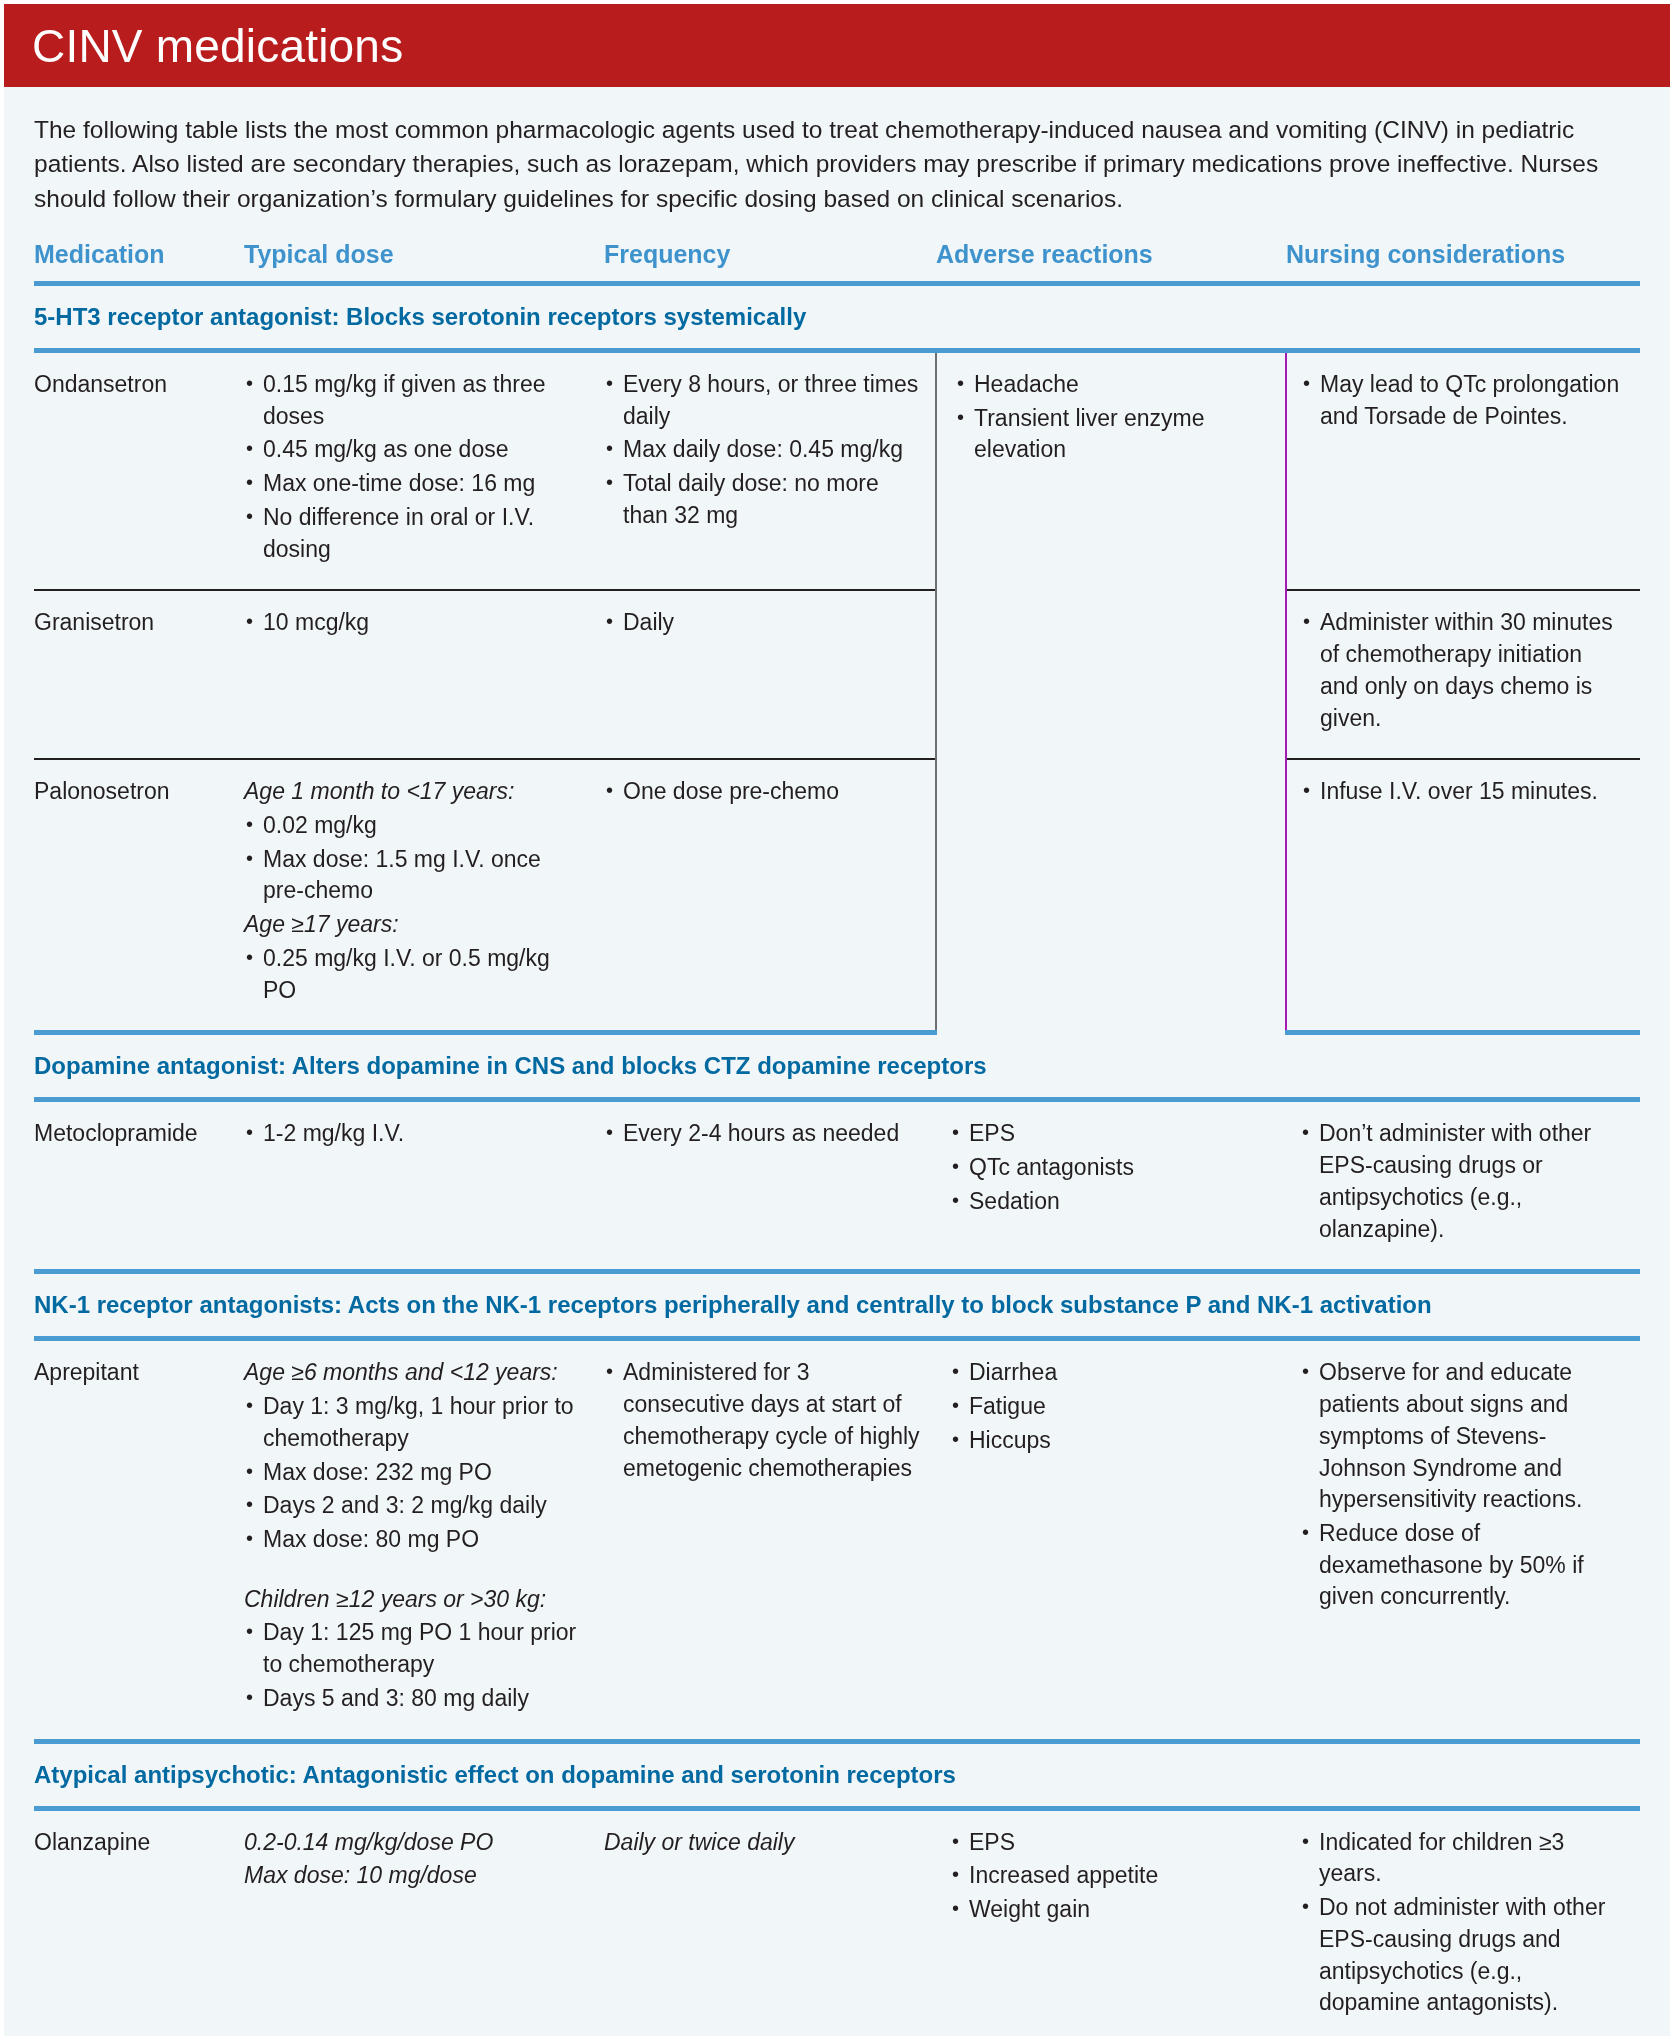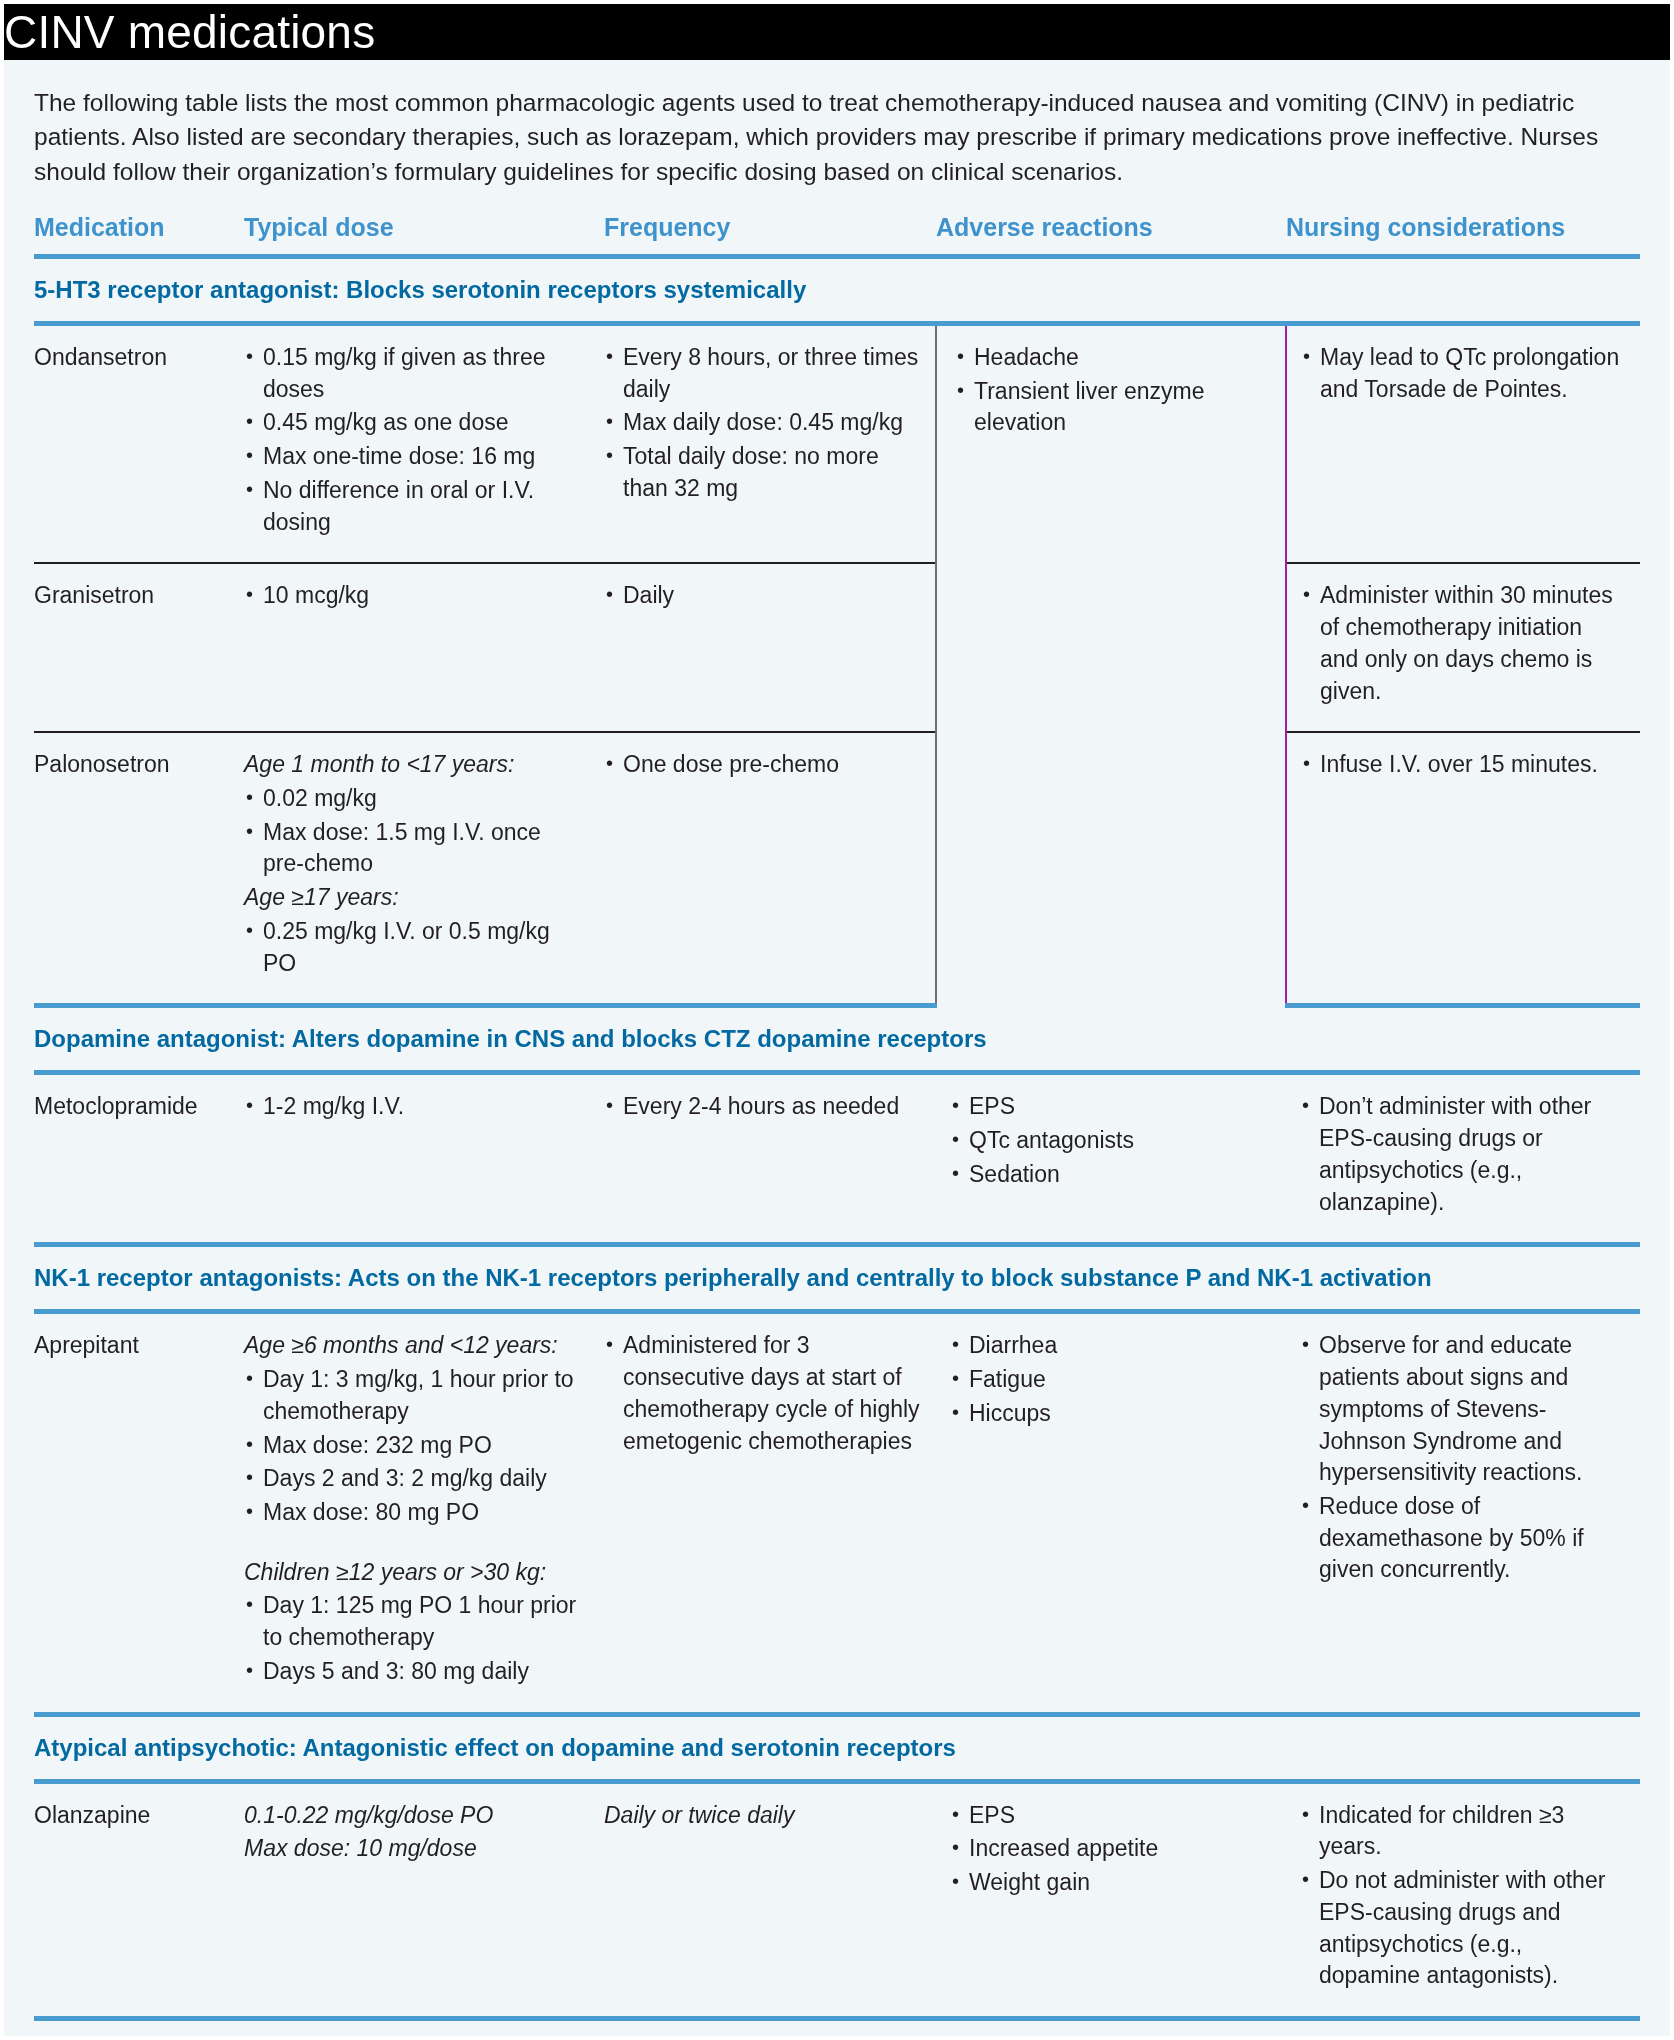--- a/index.html
+++ b/index.html
@@ -15,24 +15,25 @@
     position: relative;
     width: 1674px;
     height: 2040px;
     background: #f1f6f9;
     border: 4px solid #ffffff;
     overflow: hidden;
   }
 
   
   .title-bar {
-    background: #000000;
-    height: 56px;
+    background: #b91c1c;
+    height: 83px;
     display: flex;
     align-items: center;
+    padding-left: 28px;
   }
   .title-bar .title {
     color: #ffffff;
     font-size: 46px;
     font-weight: 400;
     letter-spacing: .2px;
     line-height: 1;
   }
 
   
@@ -309,21 +310,21 @@
           </td>
         </tr>
 
         <tr class="section-row">
           <td colspan="5">Atypical antipsychotic: Antagonistic effect on dopamine and serotonin receptors</td>
         </tr>
 
         <tr class="block-end">
           <td class="cell med">Olanzapine</td>
           <td class="cell">
-            <div class="plain">0.1-0.22 mg/kg/dose PO</div>
+            <div class="plain">0.2-0.14 mg/kg/dose PO</div>
             <div class="plain">Max dose: 10 mg/dose</div>
           </td>
           <td class="cell">
             <div class="plain">Daily or twice daily</div>
           </td>
           <td class="cell pad-l">
             <ul class="b">
               <li>EPS</li>
               <li>Increased appetite</li>
               <li>Weight gain</li>

